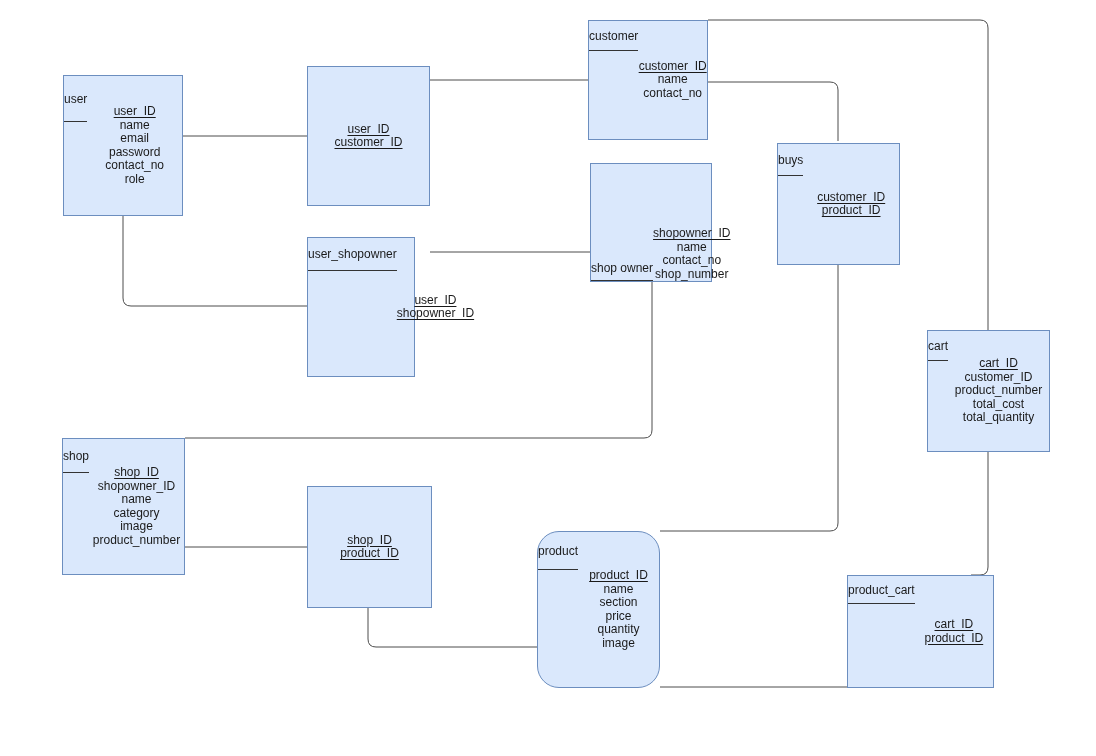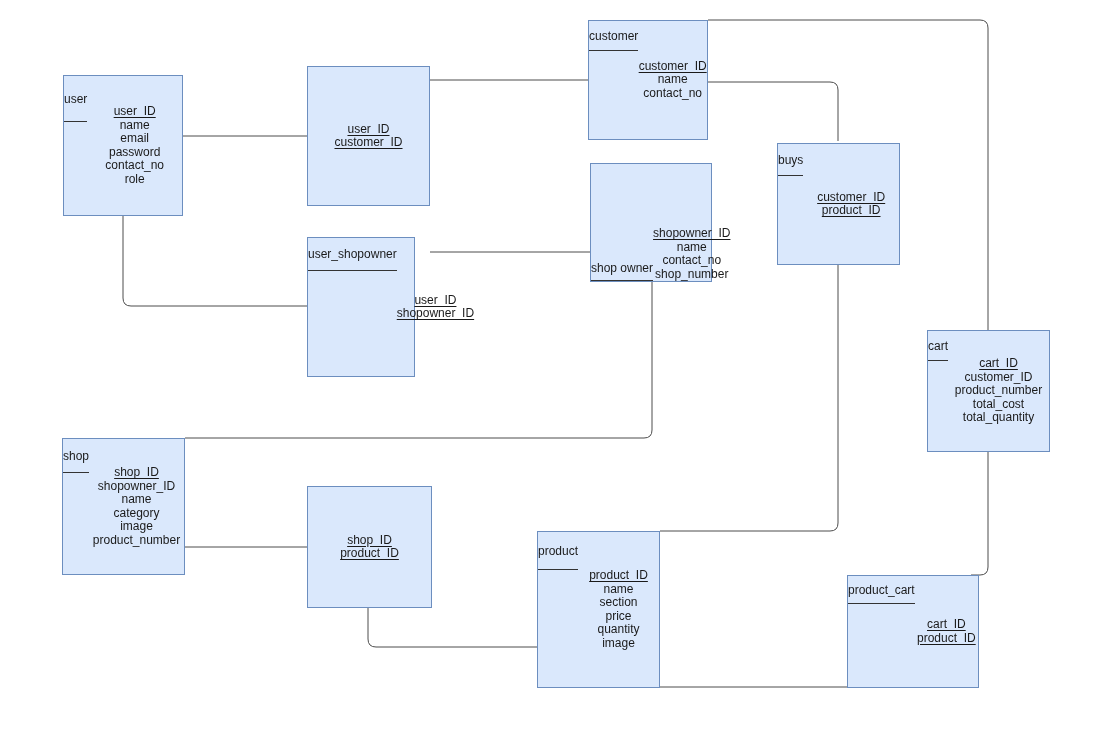--- a/index.html
+++ b/index.html
@@ -150,31 +150,31 @@
         <div class="entity-field">image</div>
         <div class="entity-field">product_number</div>
       </div>
     </div>
     <div class="entity" style="left: 307px; top: 486px; width: 125px; height: 122px;">
       <div class="entity-body">
         <div class="entity-field key">shop_ID</div>
         <div class="entity-field key">product_ID</div>
       </div>
     </div>
-    <div class="entity" style="left: 537px; top: 531px; width: 123px; height: 157px;">
+    <div class="entity" style="left: 537px; top: 531px; width: 123px; height: 157px; border-radius: 22px;">
       <div class="entity-header" style="height: 38px;">product</div>
       <div class="entity-body">
         <div class="entity-field key">product_ID</div>
         <div class="entity-field">name</div>
         <div class="entity-field">section</div>
         <div class="entity-field">price</div>
         <div class="entity-field">quantity</div>
         <div class="entity-field">image</div>
       </div>
     </div>
-    <div class="entity" style="left: 847px; top: 575px; width: 132px; height: 113px;">
+    <div class="entity" style="left: 847px; top: 575px; width: 147px; height: 113px;">
       <div class="entity-header" style="height: 28px;">product_cart</div>
       <div class="entity-body">
         <div class="entity-field key">cart_ID</div>
         <div class="entity-field key">product_ID</div>
       </div>
     </div>
   </div>
 
 </body></html>

